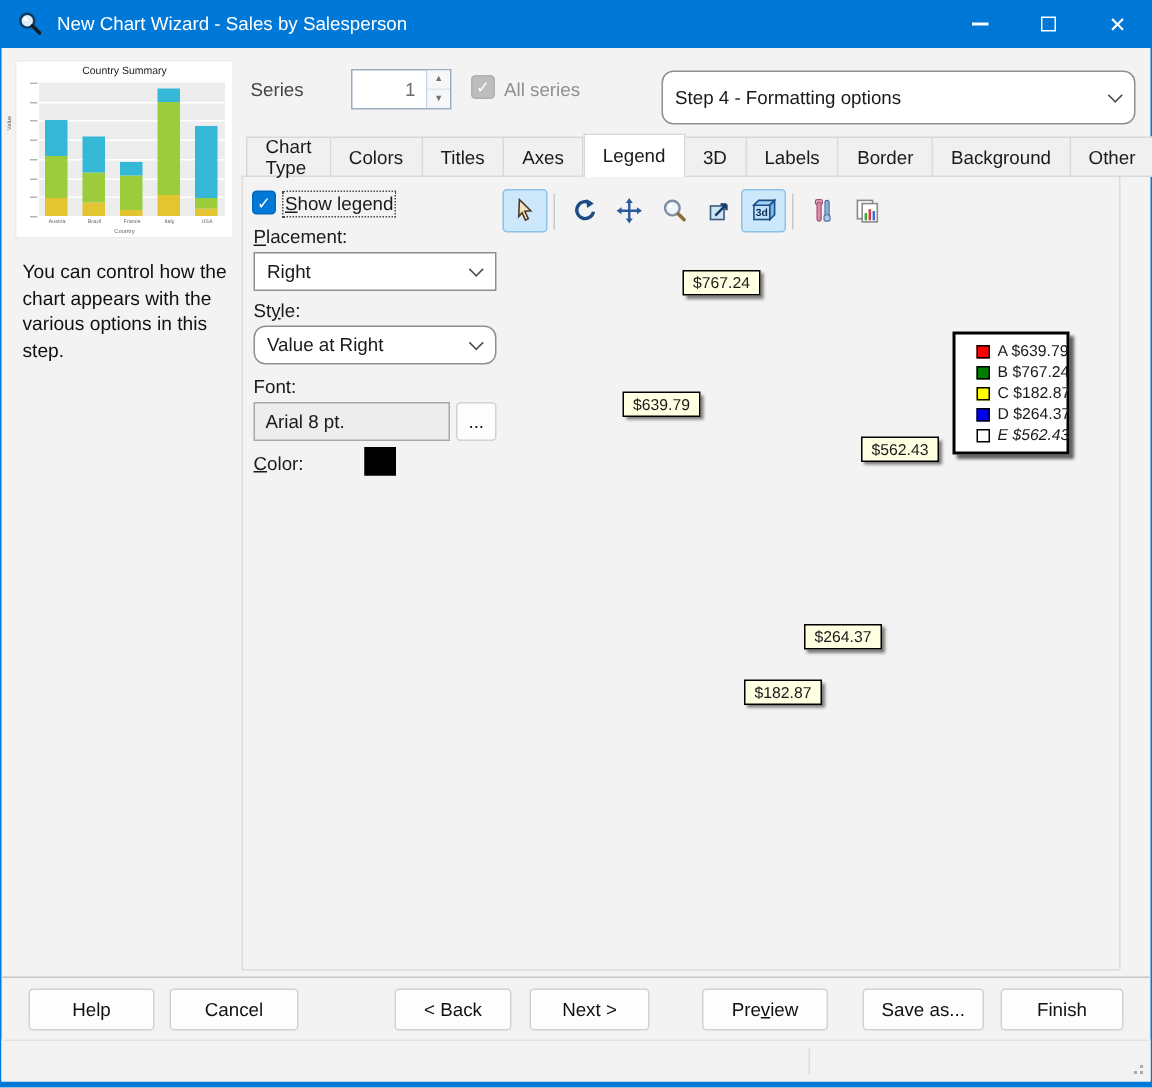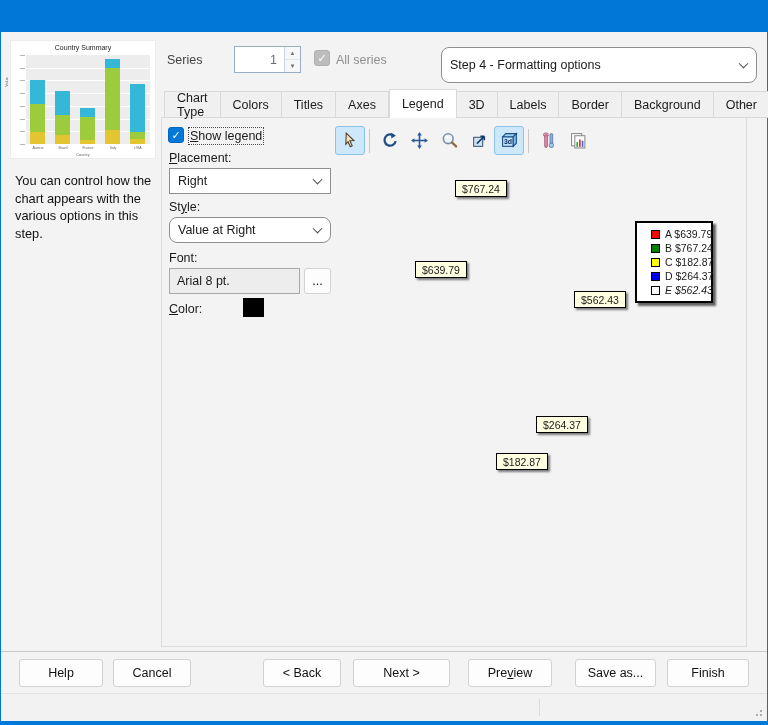--- a/index.html
+++ b/index.html
@@ -91,20 +91,39 @@
   .statusbar{position:absolute;left:0;right:0;top:661px;bottom:0;background:#f2f2f2;border-top:1px solid #e3e3e3;}
   .sb-div{position:absolute;left:538px;top:5px;bottom:5px;width:1px;background:#dcdcdc;}
   .grip{position:absolute;right:5px;bottom:5px;width:10px;height:10px;}
   .grip i{position:absolute;width:2px;height:2px;background:#ababab;}
 </style>
 </head>
 <body>
 
 <div class="stage">
 
+  <div class="titlebar">
+    <svg class="app-icon" viewBox="0 0 18 18">
+      <circle cx="7.2" cy="6.8" r="4.6" fill="#dceefc" stroke="#123a5e" stroke-width="1.6"></circle>
+      <circle cx="6" cy="5.6" r="1.5" fill="#ffffff" opacity=".9"></circle>
+      <line x1="10.6" y1="10.2" x2="15.4" y2="15" stroke="#1b1b1b" stroke-width="2.4" stroke-linecap="round"></line>
+    </svg>
+    <span class="win-title">New Chart Wizard - Sales by Salesperson</span>
+    <div class="win-btns">
+      <div class="win-btn">
+          <span class="mini"></span>
+        </div>
+      <div class="win-btn">
+          <span class="maxi"></span>
+        </div>
+      <div class="win-btn">
+          <span class="closex">✕</span>
+        </div>
+    </div>
+  </div>
 
   <div class="body">
 
     <div class="thumb-card">
       <div class="thumb-title">Country Summary</div>
       <div class="thumb-plot" id="thumbPlot">
           <div class="t-grid" style="top:12.7px;"></div>
           <div class="t-grid" style="top:25.4px;"></div>
           <div class="t-grid" style="top:38.1px;"></div>
           <div class="t-grid" style="top:50.9px;"></div>
@@ -396,23 +415,23 @@
           <div class="c-leg-row" style="position: static;">
             <div class="c-leg-sw" style="position:static;background:#ffffff;"></div>
             <div class="c-leg-tx" style="position:static;font-style:italic;">E $562.43</div>
           </div>
         </div>
       </div>
 
     <div class="sepline"></div>
     <div id="footerBtns">
         <div class="pushbtn footer-btn" style="left:18px;width:84px;">Help</div>
-        <div class="pushbtn footer-btn" style="left:112px;width:78px;">Cancel</div>
+        <div class="pushbtn footer-btn" style="left:112px;width:86px;">Cancel</div>
         <div class="pushbtn footer-btn" style="left:262px;width:78px;">&lt; Back</div>
-        <div class="pushbtn footer-btn" style="left:352px;width:97px;">Next &gt;</div>
+        <div class="pushbtn footer-btn" style="left:352px;width:80px;">Next &gt;</div>
         <div class="pushbtn footer-btn" style="left:467px;width:84px;">Pre<u>v</u>iew</div>
         <div class="pushbtn footer-btn" style="left:574px;width:81px;">Save as...</div>
         <div class="pushbtn footer-btn" style="left:666px;width:82px;">Finish</div>
       </div>
     <div class="statusbar">
       <div class="sb-div"></div>
       <div class="grip">
         <i style="right:0;bottom:0;"></i>
           <i style="right:4px;bottom:0;"></i>
           <i style="right:0;bottom:4px;"></i>

